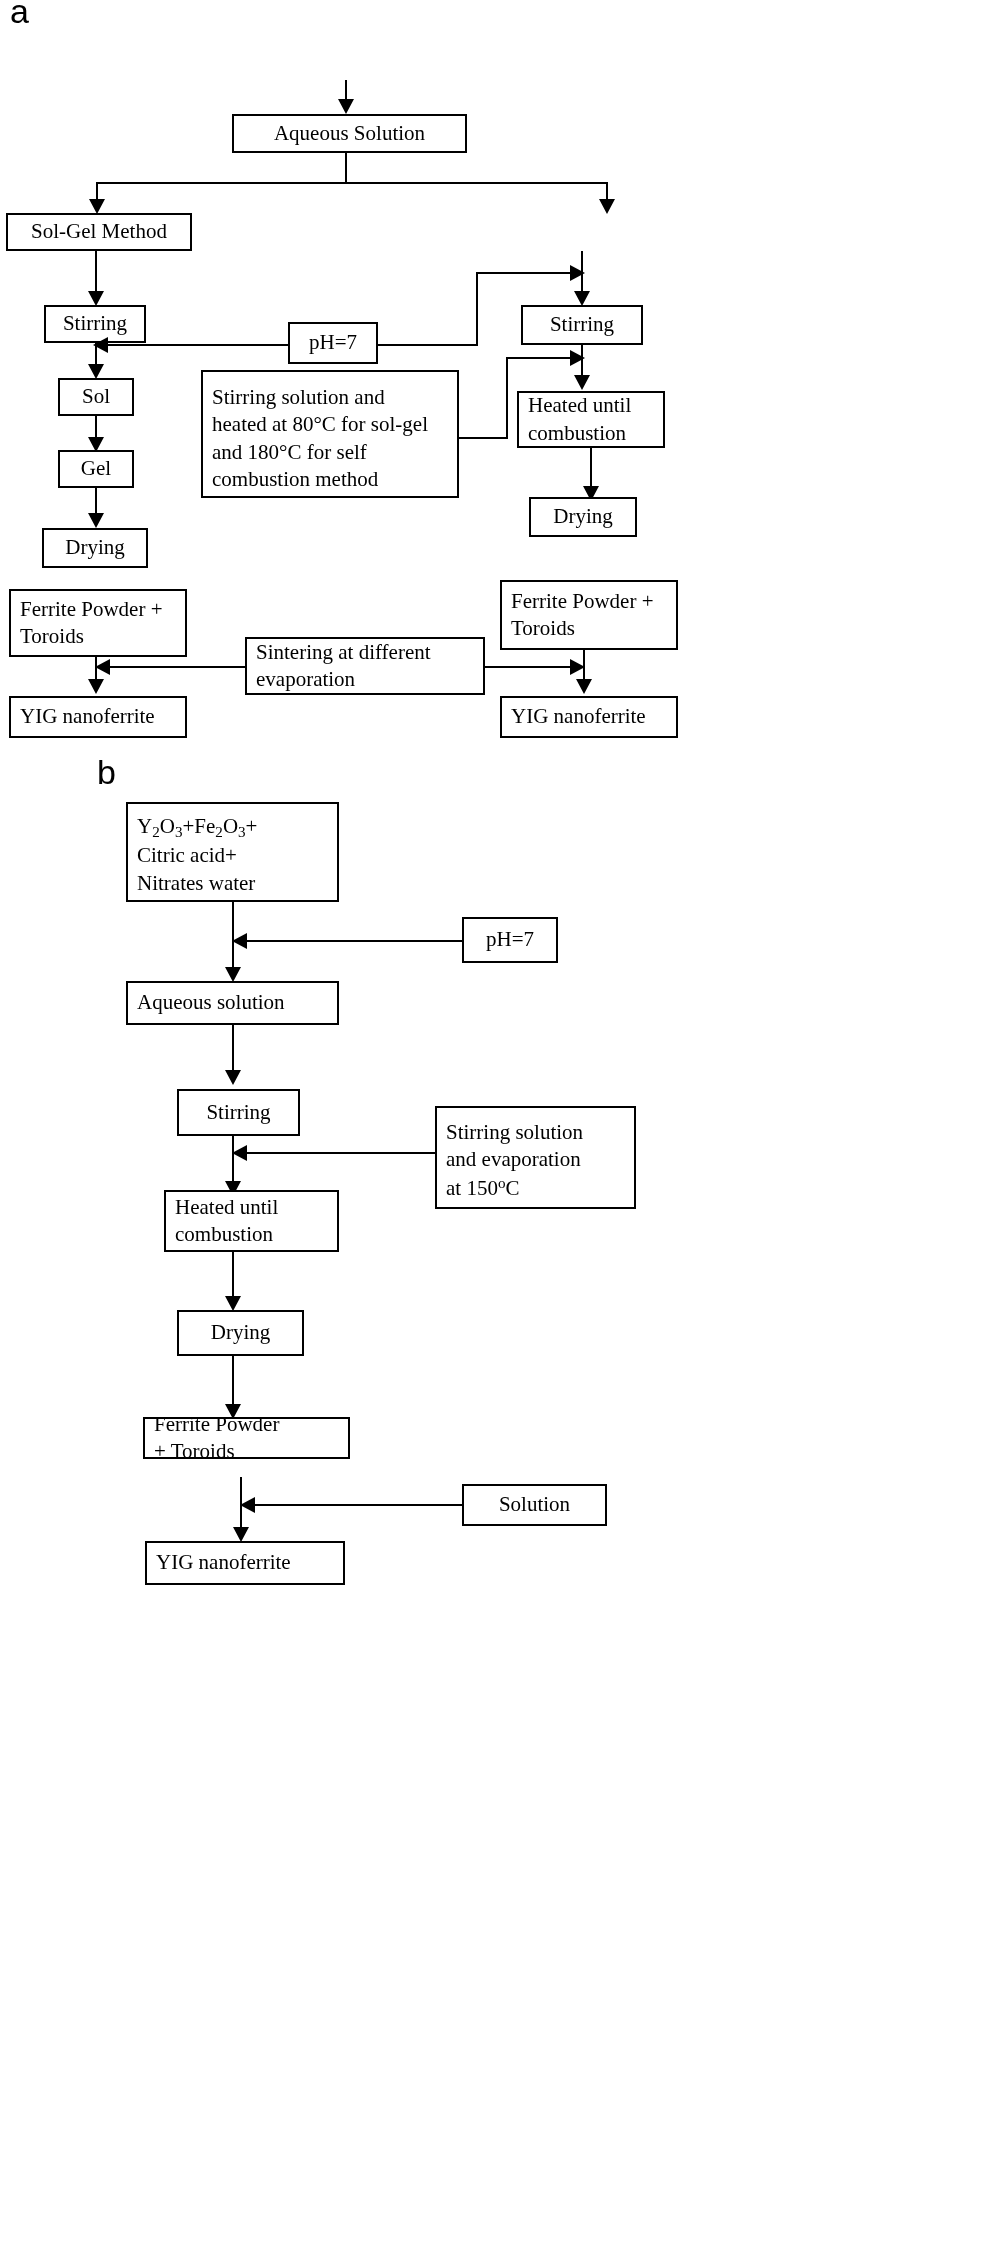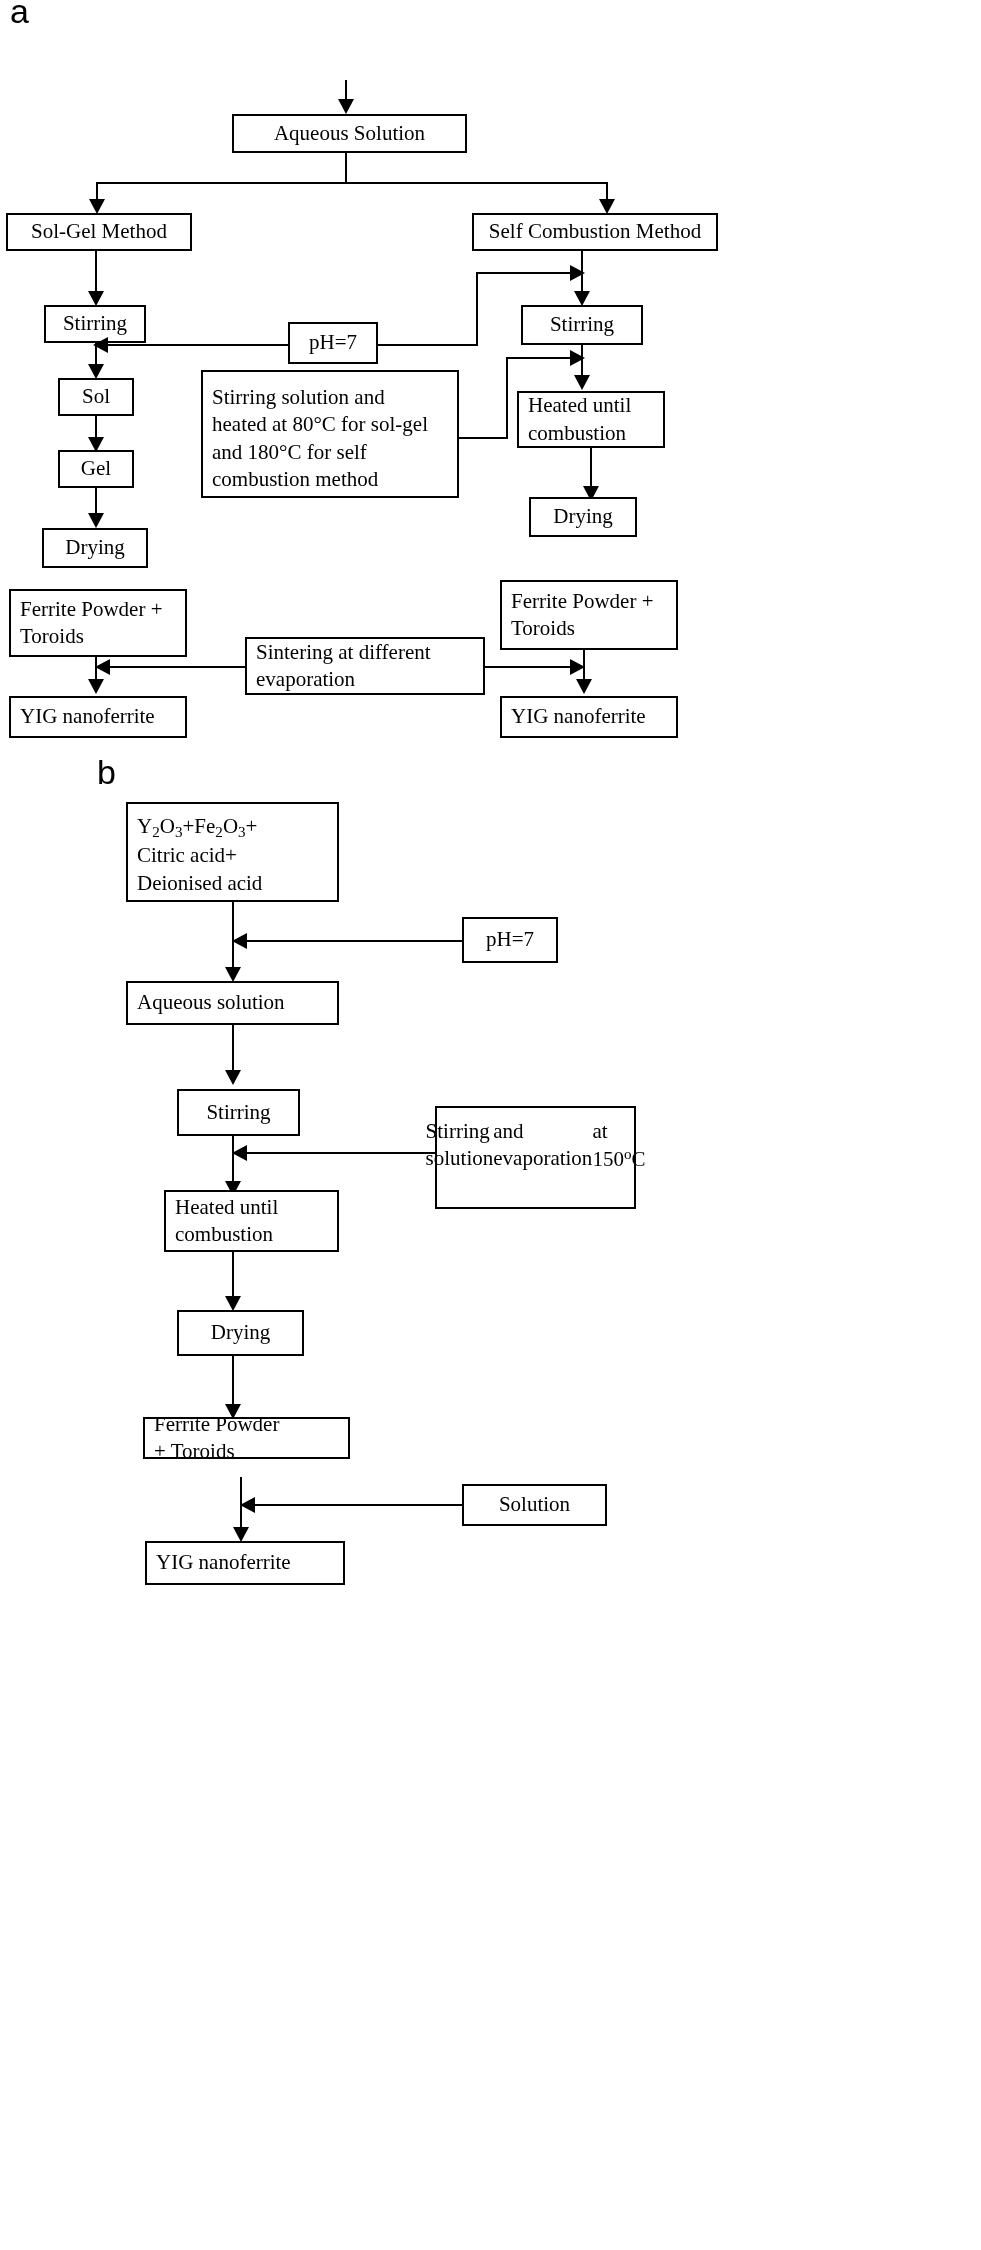--- a/index.html
+++ b/index.html
@@ -84,21 +84,20 @@
 
   <div class="ln vline" style="left:345px; top:153px; height:29px;"></div>
   <div class="ln hline" style="left:96px; top:182px; width:512px;"></div>
   <div class="ln vline" style="left:96px; top:182px; height:17px;"></div>
   <div class="arw arw-down" style="left:89px; top:199px;"></div>
   <div class="ln vline" style="left:606px; top:182px; height:17px;"></div>
   <div class="arw arw-down" style="left:599px; top:199px;"></div>
 
   <div class="node center" style="left:6px; top:213px; width:186px; height:38px;">Sol-Gel Method</div>
 
-  <div class="node center" style="left:472px; top:213px; width:246px; height:38px;">Self Combustion Method</div>
 
   <div class="ln vline" style="left:95px; top:251px; height:40px;"></div>
   <div class="arw arw-down" style="left:88px; top:291px;"></div>
 
   <div class="ln vline" style="left:581px; top:251px; height:40px;"></div>
   <div class="arw arw-down" style="left:574px; top:291px;"></div>
 
   <div class="node center" style="left:44px; top:305px; width:102px; height:38px;">Stirring</div>
 
   <div class="node center" style="left:521px; top:305px; width:122px; height:40px;">Stirring</div>
@@ -172,41 +171,41 @@
 
   <div class="node left" style="left:9px; top:696px; width:178px; height:42px;">YIG nanoferrite</div>
 
   <div class="node left" style="left:500px; top:696px; width:178px; height:42px;">YIG nanoferrite</div>
 
   <div class="panel-label" style="left:97px; top:755px;">b</div>
 
   <div class="node left" style="left:126px; top:802px; width:213px; height:100px; align-items:flex-start; padding-top:10px; flex-direction:column; justify-content:center;">
     <div><span>Y</span><sub>2</sub><span>O</span><sub>3</sub><span>+Fe</span><sub>2</sub><span>O</span><sub>3</sub><span>+</span></div>
     <div>Citric acid+</div>
-    <div>Deionised acid</div>
+    <div>Nitrates water</div>
   </div>
 
   <div class="ln vline" style="left:232px; top:902px; height:73px;"></div>
   <div class="arw arw-down" style="left:225px; top:967px;"></div>
 
   <div class="node center" style="left:462px; top:917px; width:96px; height:46px;">pH=7</div>
   <div class="ln hline" style="left:247px; top:940px; width:215px;"></div>
   <div class="arw arw-left" style="left:232px; top:933px;"></div>
 
   <div class="node left" style="left:126px; top:981px; width:213px; height:44px;">Aqueous solution</div>
 
   <div class="ln vline" style="left:232px; top:1025px; height:47px;"></div>
   <div class="arw arw-down" style="left:225px; top:1070px;"></div>
 
   <div class="node center" style="left:177px; top:1089px; width:123px; height:47px;">Stirring</div>
 
   <div class="ln vline" style="left:232px; top:1136px; height:53px;"></div>
   <div class="arw arw-down" style="left:225px; top:1181px;"></div>
 
-  <div class="node left" style="left:435px; top:1106px; width:201px; height:103px; align-items:flex-start; padding-top:10px; flex-direction:row; justify-content:center;">
+  <div class="node left" style="left:435px; top:1106px; width:201px; height:103px; align-items:flex-start; padding-top:10px; flex-direction:column; justify-content:center;">
     <div>Stirring solution</div>
     <div>and evaporation</div>
     <div><span>at 150</span><sup>o</sup><span>C</span></div>
   </div>
   <div class="ln hline" style="left:247px; top:1152px; width:188px;"></div>
   <div class="arw arw-left" style="left:232px; top:1145px;"></div>
 
   <div class="node left" style="left:164px; top:1190px; width:175px; height:62px;">Heated until
 combustion</div>
 

